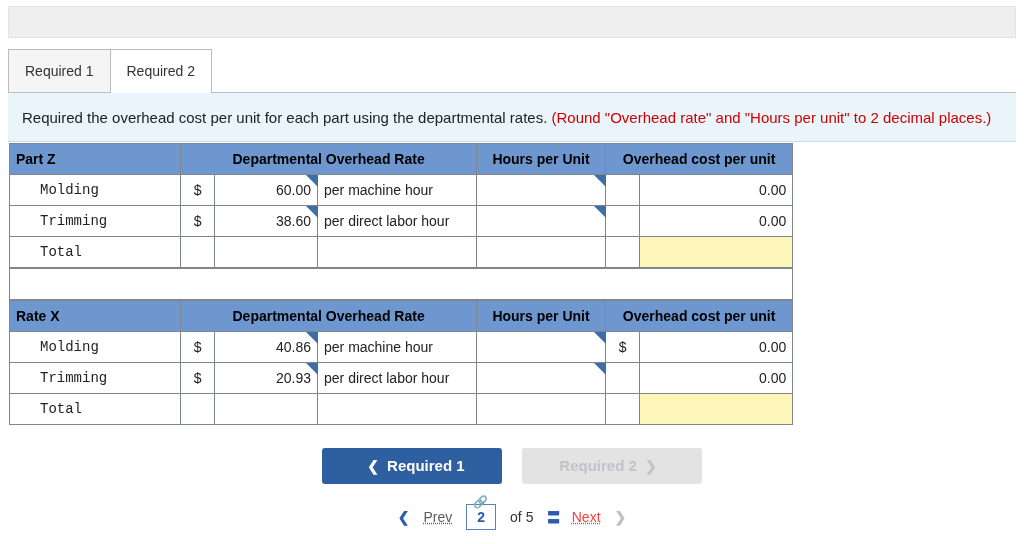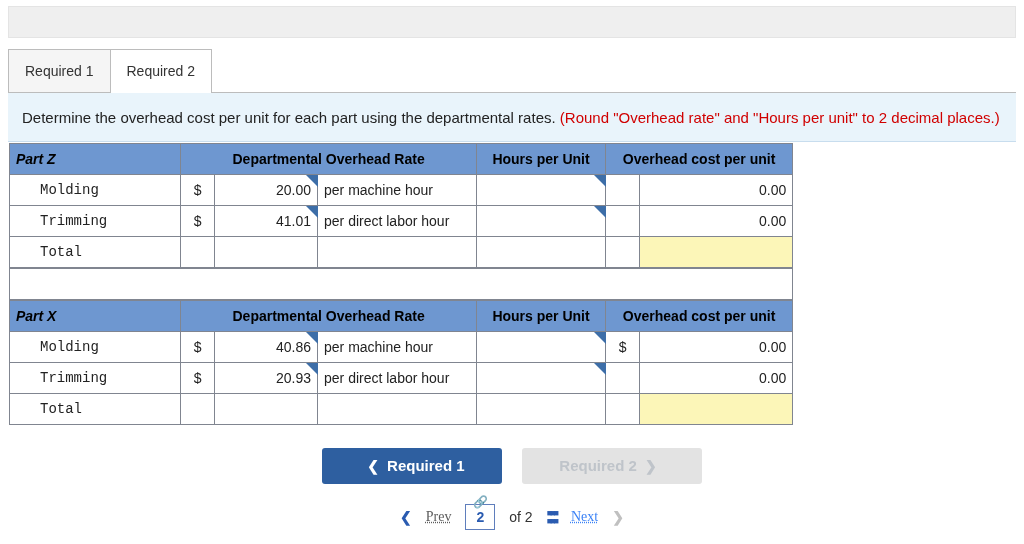--- a/index.html
+++ b/index.html
@@ -10,21 +10,21 @@
   .tab { height:42px; line-height:42px; padding:0 16px; font-size:14px; border:1px solid #bcbcbc; border-bottom:none; background:#f5f5f5; color:#333; margin-right:-1px; position:relative; cursor:pointer; }
   .tab.active { background:#fff; }
   .tab.active::after { content:""; position:absolute; left:0; right:0; bottom:-1px; height:1px; background:#fff; }
 
   .instr-box { background:#e9f4fb; border-bottom:1px solid #c8ddee; padding:14px 14px 12px 14px; line-height:1.45; font-size:15px; }
   .instr-red { color:#d00000; }
 
   table.data { border-collapse:collapse; width:100%; table-layout:fixed; }
   table.data td, table.data th { border:1px solid #808590; padding:3px 6px; height:24px; font-size:14px; }
   table.data th { background:#6e97d0; color:#000; font-weight:bold; }
-  table.data th.left { text-align:left;font-style:italic; }
+  table.data th.left { text-align:left; }
 
   .indent { padding-left:30px !important;font-family:Liberation Mono, monospace; }
   td.dollar { text-align:center; width:26px; padding:0; }
   td.num { text-align:right; padding-right:6px; }
   td.unit { padding-left:4px; }
   td.empty {}
   td.yellow { background:#fcf6b8; }
   td.tri { position:relative; }
   td.tri::after { content:""; position:absolute; top:0; right:-1px; width:0; height:0; border-top:0px solid transparent; border-bottom:12px solid transparent; border-right:12px solid #3d6ea8; }
 
@@ -39,41 +39,41 @@
 
   table.outer { border-collapse:collapse; width:100%; }
 
   .navbtns { display:flex; justify-content:center; gap:20px; margin-top:22px; }
   .btn { display:flex; align-items:center; justify-content:center; height:36px; width:180px; border-radius:3px; font-size:15px; font-weight:bold; }
   .btn.primary { background:#2e5fa0; color:#fff; cursor:pointer; }
   .btn.ghost   { background:#e3e3e3; color:#bfc4ca; cursor:default; }
   .btn .arrow { font-size:14px; padding:0 8px; }
 
   .pager { display:flex; justify-content:center; align-items:center; gap:14px; margin-top:20px; color:#333; }
-  .pager .link { color:#5d5d5d; text-decoration:underline dotted; cursor:pointer; display:flex; align-items:center; gap:4px;font-family:Liberation Serif, serif; }
-  .pager .disabled { color:#3b82f6; cursor:default; }
+  .pager .link { color:#5d5d5d; text-decoration:underline dotted; cursor:pointer; display:flex; align-items:center; gap:4px; }
+  .pager .disabled { color:#ef4444; cursor:default; }
   .pager .numbox { border:1px solid #5f7ebc; padding:4px 10px; color:#2a5bb0; font-weight:bold; position:relative; }
   .pager .numbox .chain { position:absolute; left:50%; top:-10px; transform:translateX(-50%); font-size:12px; color:#3a3a3a; }
   .pager .grid-icon { color:#2a5bb0; font-size:18px; letter-spacing:-2px; cursor:pointer; }
   .prev-caret { color:#2a5bb0; font-weight:bold; }
   .next-caret { color:#c0c0c0; font-weight:bold; }
 </style>
 </head>
 <body>
 
 <div class="page">
   <div class="greybar"></div>
 
   <div class="tabs">
     <div class="tab">Required 1</div>
     <div class="tab active">Required 2</div>
   </div>
 
   <div class="instr-box">
-    <span>Determine the overhead cost per unit for each part using the departmental rates. </span>
+    <span>Required the overhead cost per unit for each part using the departmental rates. </span>
     <span class="instr-red">(Round "Overhead rate" and "Hours per unit" to 2 decimal places.)</span>
   </div>
 
   <table class="outer">
       <tbody>
         <tr>
           <td>
   <table class="data">
     <colgroup>
       <col class="col-part">
@@ -87,30 +87,30 @@
     <tbody>
                 <tr>
       <th class="left">Part Z</th>
       <th colspan="3">Departmental Overhead Rate</th>
       <th>Hours per Unit</th>
       <th colspan="2">Overhead cost per unit</th>
     </tr>
     <tr>
       <td class="indent">Molding</td>
       <td class="dollar">$</td>
-      <td class="num tri">20.00</td>
+      <td class="num tri">60.00</td>
       <td class="unit">per machine hour</td>
       <td class="empty tri"></td>
       <td class="dollar"></td>
       <td class="num">0.00</td>
     </tr>
     <tr>
       <td class="indent">Trimming</td>
       <td class="dollar">$</td>
-      <td class="num tri">41.01</td>
+      <td class="num tri">38.60</td>
       <td class="unit">per direct labor hour</td>
       <td class="empty tri"></td>
       <td class="dollar"></td>
       <td class="num">0.00</td>
     </tr>
     <tr>
       <td class="indent">Total</td>
       <td class="dollar"></td>
                   <td></td>
                   <td></td>
@@ -134,21 +134,21 @@
       <col class="col-part">
                 <col class="col-dollar">
                 <col class="col-rate">
                 <col class="col-rateu">
       <col class="col-hpu">
                 <col class="col-costd">
                 <col class="col-cost">
     </colgroup>
     <tbody>
                 <tr>
-      <th class="left">Part X</th>
+      <th class="left">Rate X</th>
       <th colspan="3">Departmental Overhead Rate</th>
       <th>Hours per Unit</th>
       <th colspan="2">Overhead cost per unit</th>
     </tr>
     <tr>
       <td class="indent">Molding</td>
       <td class="dollar">$</td>
       <td class="num tri">40.86</td>
       <td class="unit">per machine hour</td>
       <td class="empty tri"></td>
@@ -192,18 +192,18 @@
     </div>
   </div>
 
   <div class="pager">
     <span class="prev-caret">❮</span>
     <span class="link">Prev</span>
     <span class="numbox">
       <span class="chain">🔗</span>
       <span>2</span>
     </span>
-    <span>of 2</span>
+    <span>of 5</span>
     <span class="grid-icon" style="line-height: 8px; font-size: 9px;">■■■<br>■■■</span>
     <span class="link disabled">Next</span>
     <span class="next-caret">❯</span>
   </div>
 </div>
 
 </body></html>

